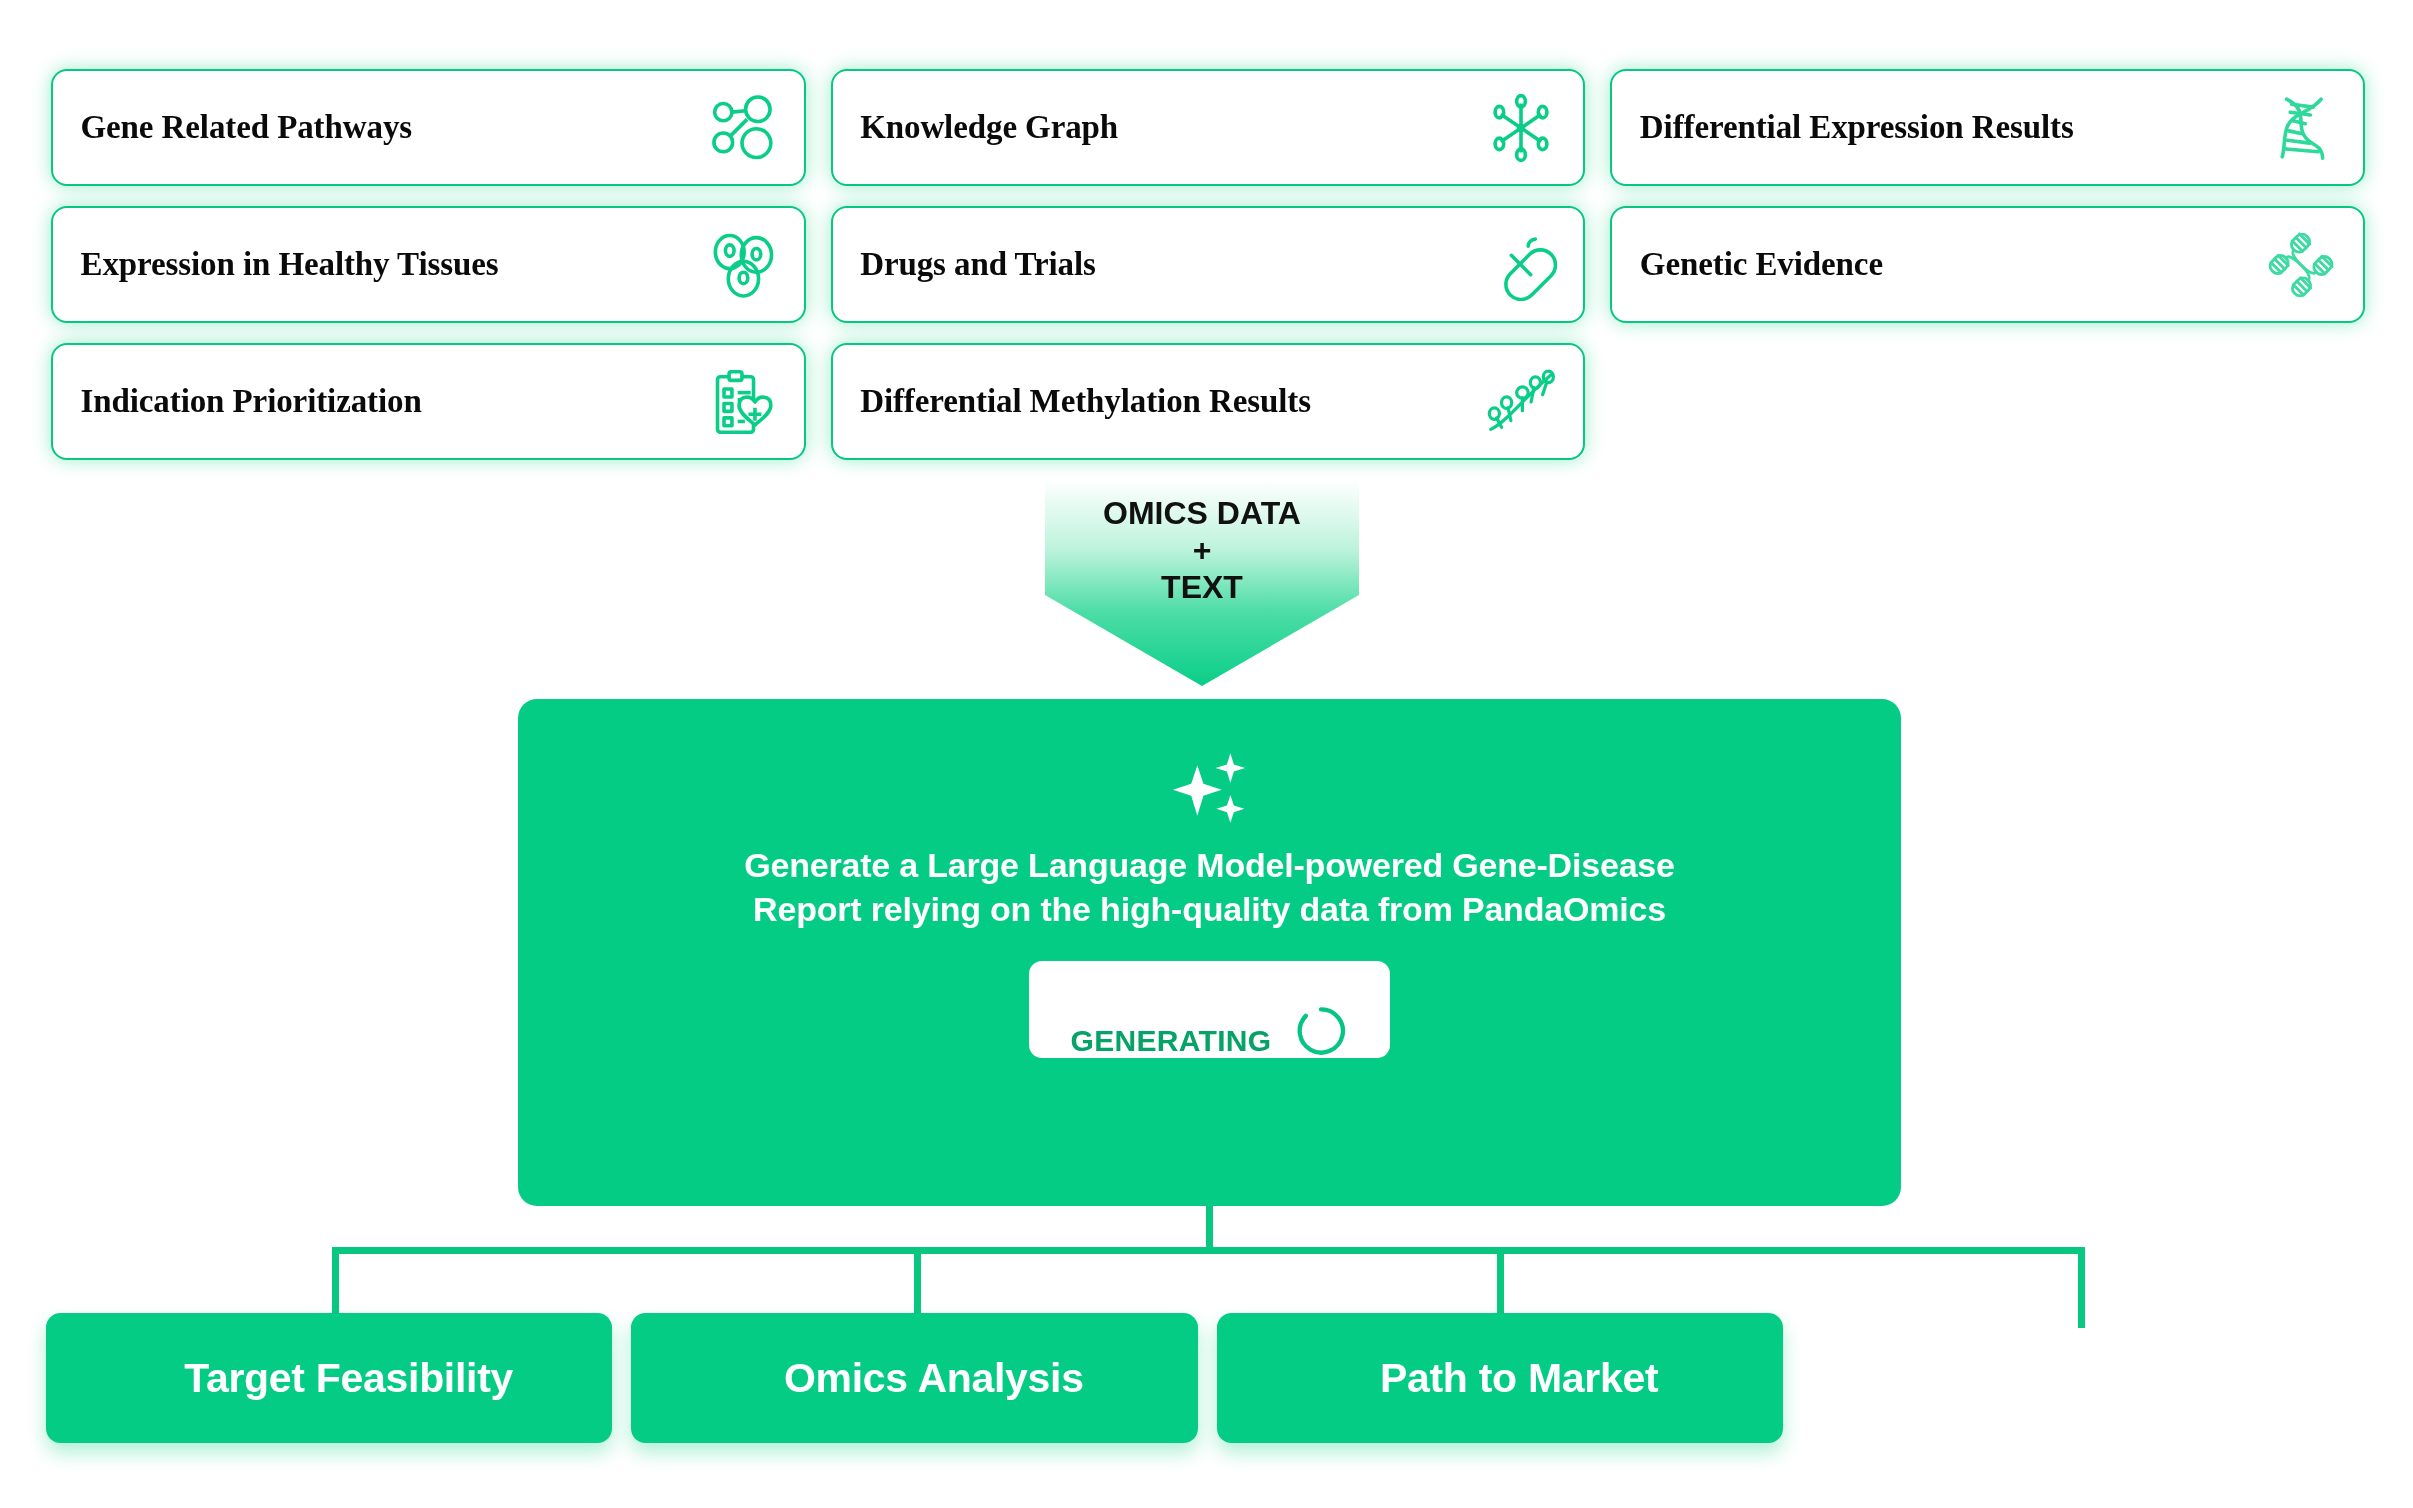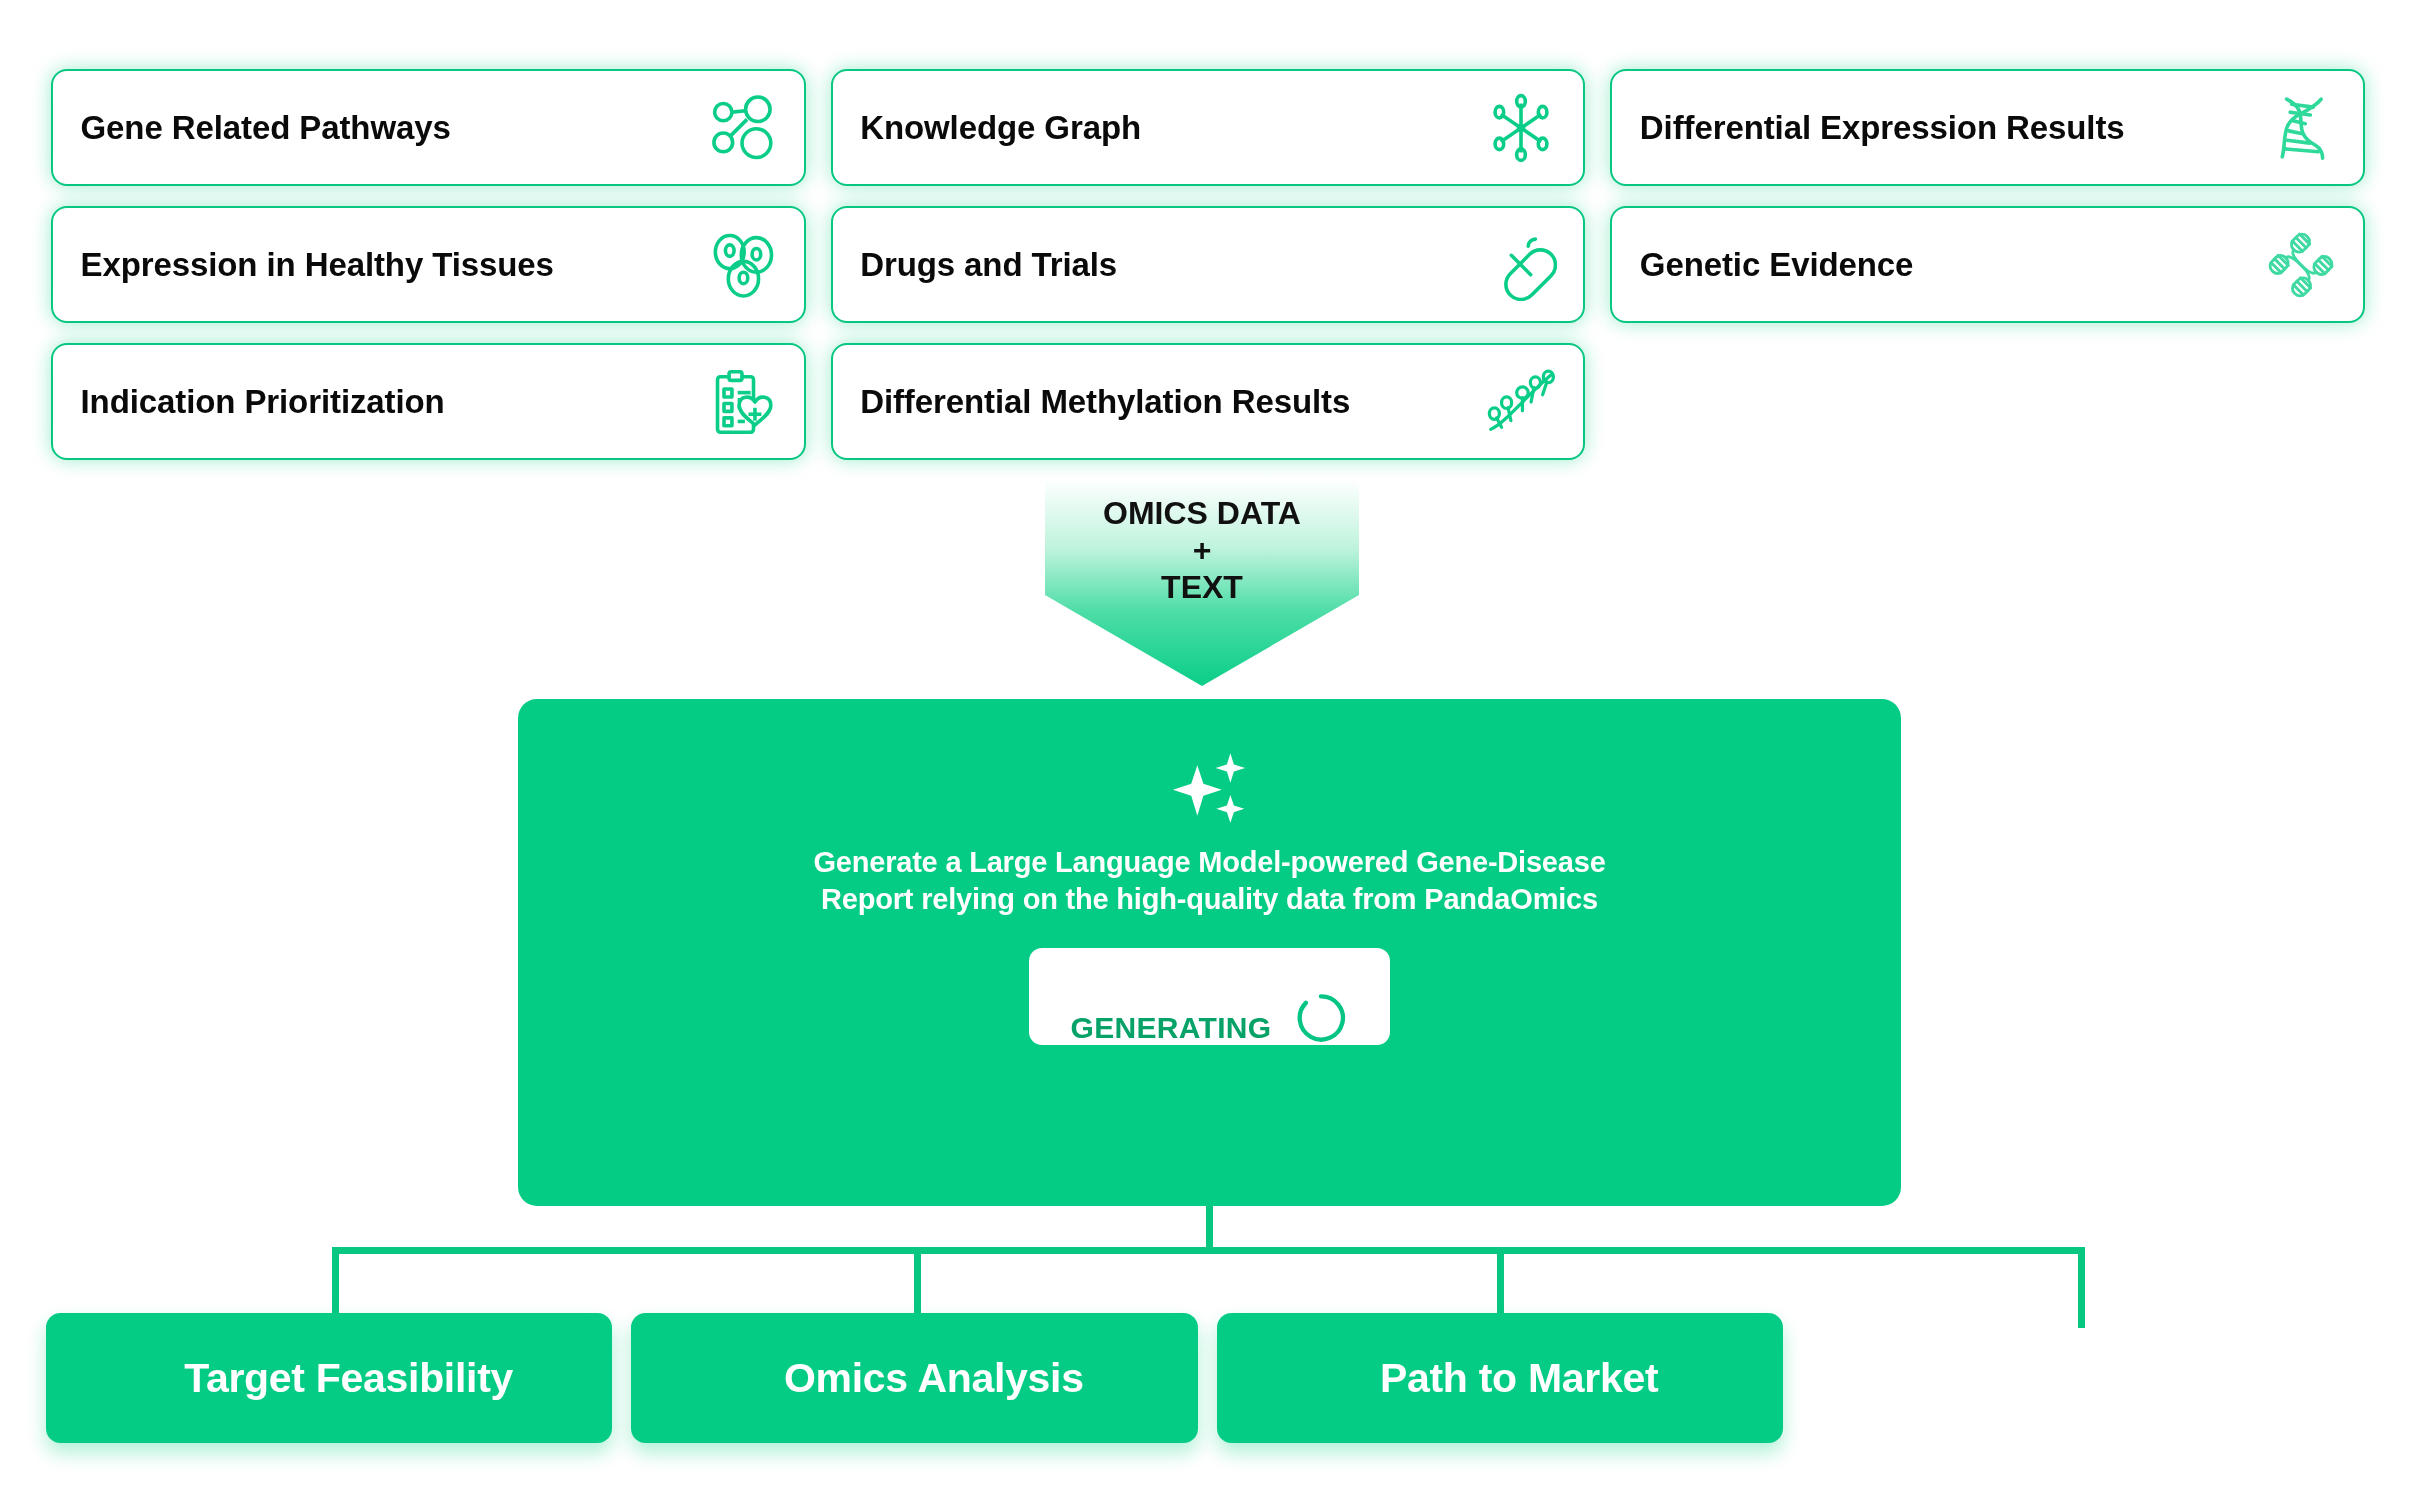--- a/index.html
+++ b/index.html
@@ -22,20 +22,21 @@
     border:2.9px solid #08C781;
     border-radius:16px;
     box-shadow:0 0 19px rgba(12,210,135,0.40);
     display:flex;align-items:center;justify-content:space-between;
     padding:0 22px 0 27.5px;
     box-sizing:border-box;
   }
   .source-label{
     font-size:33px;font-weight:bold;color:#0a0a0a;letter-spacing:-0.1px;
     white-space:nowrap;
+    font-family:Liberation Serif, serif;
   }
   .source-icon{width:80px;height:80px;flex:0 0 80px;display:flex;
     align-items:center;justify-content:center;}
   .source-icon svg{display:block;}
 
   
   #omics-arrow{
     position:absolute;left:1045px;top:479px;width:314px;height:207px;
     clip-path:polygon(0 0, 100% 0, 100% 56%, 50% 100%, 0 56%);
     background:linear-gradient(180deg,#ffffff 0%,#bdf3dc 34%,#4ddda6 64%,#0ACE88 100%);
@@ -46,21 +47,21 @@
 
   
   #llm-panel{
     position:absolute;left:518px;top:699px;width:1383px;height:507px;
     background:#05CC85;border-radius:19px;
     display:flex;flex-direction:column;align-items:center;
   }
   #sparkle-icon{margin-top:42px;width:87px;height:87px;}
   #llm-headline{
     margin-top:16px;width:1274px;text-align:center;
-    font-size:29px;font-weight:bold;color:#ffffff;line-height:1.28;
+    font-size:34px;font-weight:bold;color:#ffffff;line-height:1.28;
     letter-spacing:-0.2px;
   }
   #generating-button{
     margin-top:30px;
     background:#ffffff;border-radius:13px;border:none;
     height:97px;padding:0 42px;
     display:flex;align-items:flex-end;gap:23px;cursor:pointer;
   }
   #generating-label{font-size:30px;font-weight:bold;color:#06A268;
     letter-spacing:0.3px;}

